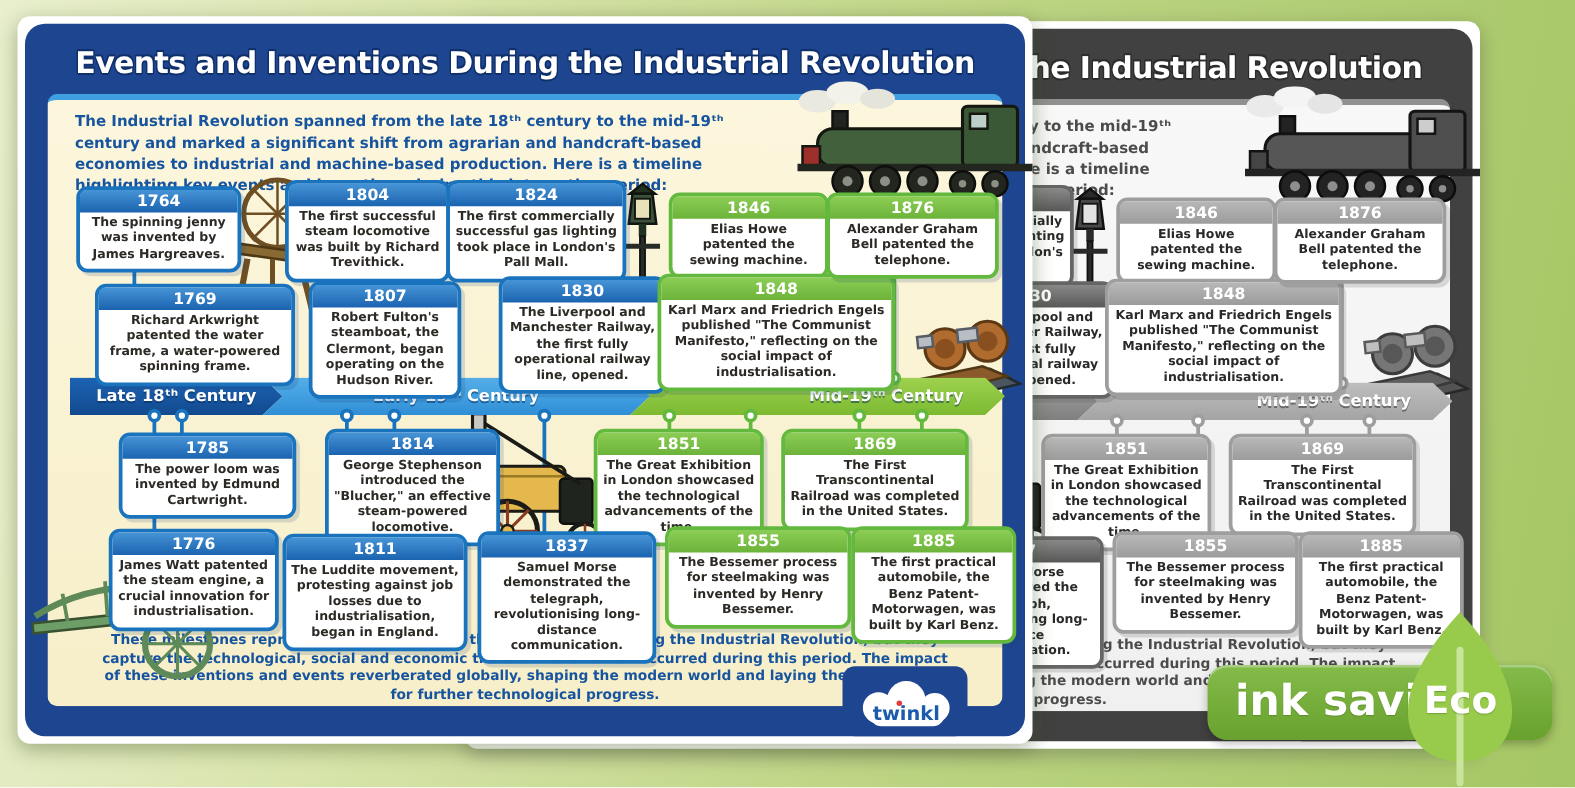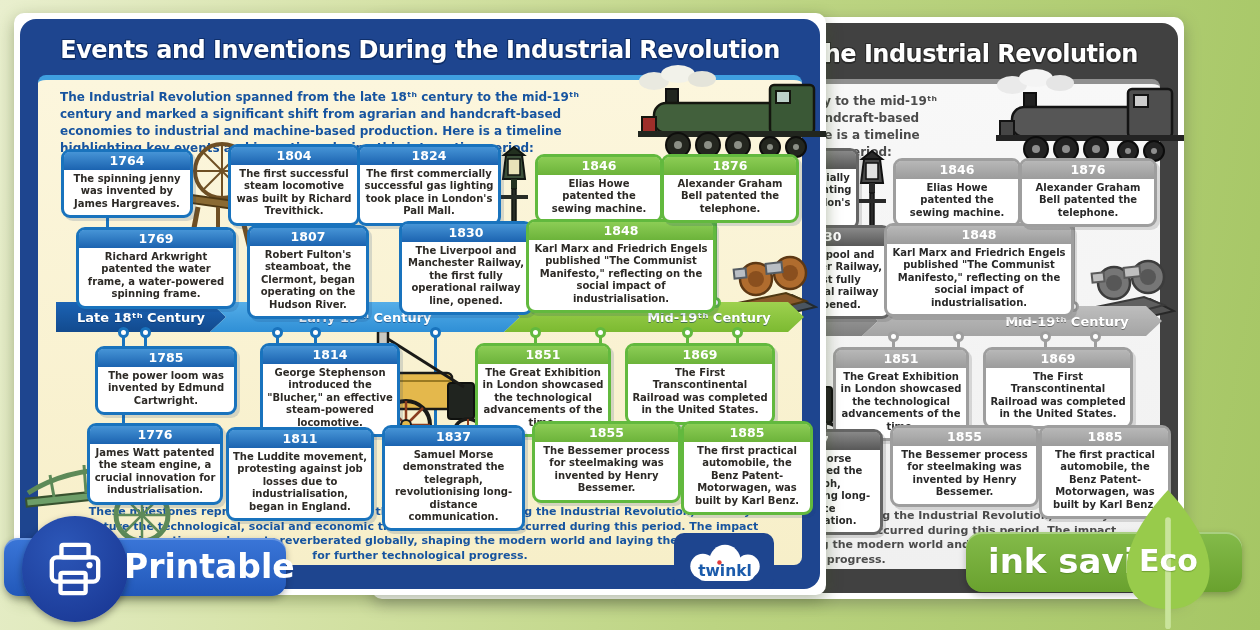--- a/index.html
+++ b/index.html
@@ -561,34 +561,20 @@
         </div>
         <div class="stem green" style="left: 722px; top: 315px; height: 97px;"></div>
         <div class="dot green" style="left: 718px; top: 314px;"></div>
         <div class="event green" style="left: 667px; top: 408px; width: 126px;">
           <span class="year">1885</span>
           <span class="txt">The first practical automobile, the Benz Patent-Motorwagen, was built by Karl Benz.</span>
         </div>
       </div>
 </div>
 
-  <div class="printable">
-    <div class="pr-bar"></div>
-    <div class="pr-circle">
-      <svg width="62" height="58" viewBox="0 0 64 60">
-        <g fill="none" stroke="#fff" stroke-width="4.5" stroke-linejoin="round">
-          <rect x="18" y="5" width="28" height="13" rx="2"></rect>
-          <rect x="8" y="18" width="48" height="25" rx="5"></rect>
-          <rect x="17" y="34" width="26" height="21" rx="2"></rect>
-        </g>
-        <circle cx="47" cy="26" r="3.2" fill="#fff"></circle>
-      </svg>
-    </div>
-    <div class="pr-text">Printable</div>
-  </div>
 
   <div class="ecobadge">
     <div class="eco-bar"></div>
     <div class="eco-text">ink saving</div>
     <svg class="eco-leaf" width="112" height="142" viewBox="0 0 100 150">
       <path d="M50 2 C76 30 94 60 94 86 C94 113 75 128 50 128 C25 128 6 113 6 86 C6 60 24 30 50 2 Z" fill="#98cb4b"></path>
       <line x1="50" y1="34" x2="50" y2="146" stroke="#c9e49b" stroke-width="6" stroke-linecap="round"></line>
     </svg>
     <div class="eco-label">Eco</div>
   </div>

